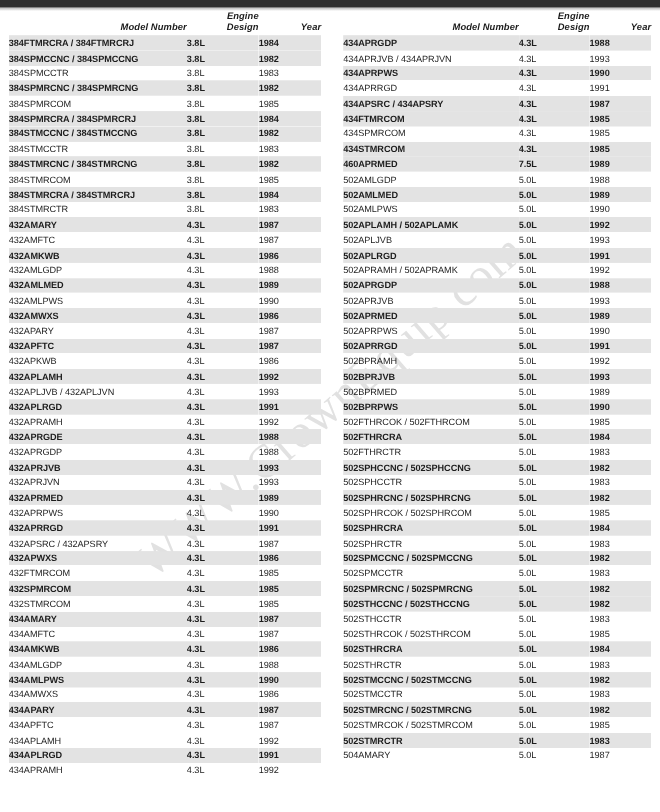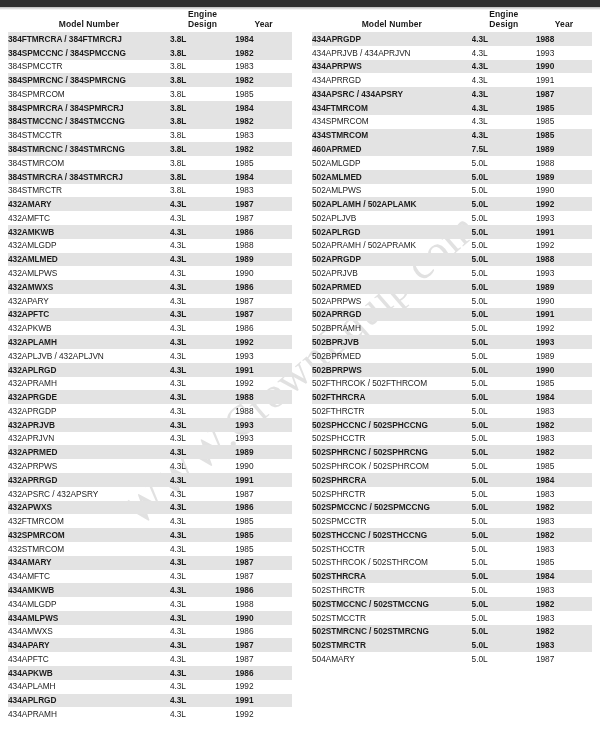--- a/index.html
+++ b/index.html
@@ -79,25 +79,26 @@
   table.spec {
     border-collapse: collapse;
     width: 100%;
     table-layout: fixed;
   }
 
   table.spec thead th {
     font-size: 8.5px;
     font-weight: bold;
     color: #1a1a1a;
-    text-align: center;
+    text-align: right;
     padding: 0 0 3px 0;
     vertical-align: bottom;
     line-height: 1.12;
     letter-spacing: 0.1px;
+    font-style: italic;
   }
   th.h-model  { width: 57%; }
   th.h-engine { width: 23%; text-align: left; padding-left: 2px;}
   th.h-year   { width: 20%; text-align: left; padding-left: 4px;}
 
   table.spec tbody td {
     font-size: 8.3px;
     color: #1c1c1c;
     padding: 1.6px 0 1.6px 0;
     line-height: 1.0;
@@ -368,25 +369,20 @@
             <tr class="alt">
               <td class="c-model">434APARY</td>
               <td class="c-engine">4.3L</td>
               <td class="c-year">1987</td>
             </tr>
             <tr class="plain">
               <td class="c-model">434APFTC</td>
               <td class="c-engine">4.3L</td>
               <td class="c-year">1987</td>
             </tr>
-            <tr class="alt">
-              <td class="c-model">434APKWB</td>
-              <td class="c-engine">4.3L</td>
-              <td class="c-year">1986</td>
-            </tr>
             <tr class="plain">
               <td class="c-model">434APLAMH</td>
               <td class="c-engine">4.3L</td>
               <td class="c-year">1992</td>
             </tr>
             <tr class="alt">
               <td class="c-model">434APLRGD</td>
               <td class="c-engine">4.3L</td>
               <td class="c-year">1991</td>
             </tr>
@@ -586,20 +582,25 @@
               <td class="c-model">502SPMCCNC / 502SPMCCNG</td>
               <td class="c-engine">5.0L</td>
               <td class="c-year">1982</td>
             </tr>
             <tr class="plain">
               <td class="c-model">502SPMCCTR</td>
               <td class="c-engine">5.0L</td>
               <td class="c-year">1983</td>
             </tr>
             <tr class="alt">
+              <td class="c-model">502SPMRCNC / 502SPMRCNG</td>
+              <td class="c-engine">5.0L</td>
+              <td class="c-year">1982</td>
+            </tr>
+            <tr class="alt">
               <td class="c-model">502STHCCNC / 502STHCCNG</td>
               <td class="c-engine">5.0L</td>
               <td class="c-year">1982</td>
             </tr>
             <tr class="plain">
               <td class="c-model">502STHCCTR</td>
               <td class="c-engine">5.0L</td>
               <td class="c-year">1983</td>
             </tr>
             <tr class="plain">
@@ -624,20 +625,25 @@
             </tr>
             <tr class="plain">
               <td class="c-model">502STMCCTR</td>
               <td class="c-engine">5.0L</td>
               <td class="c-year">1983</td>
             </tr>
             <tr class="alt">
               <td class="c-model">502STMRCNC / 502STMRCNG</td>
               <td class="c-engine">5.0L</td>
               <td class="c-year">1982</td>
+            </tr>
+            <tr class="plain">
+              <td class="c-model">502STMRCOK / 502STMRCOM</td>
+              <td class="c-engine">5.0L</td>
+              <td class="c-year">1985</td>
             </tr>
             <tr class="alt">
               <td class="c-model">502STMRCTR</td>
               <td class="c-engine">5.0L</td>
               <td class="c-year">1983</td>
             </tr>
             <tr class="plain">
               <td class="c-model">504AMARY</td>
               <td class="c-engine">5.0L</td>
               <td class="c-year">1987</td>

